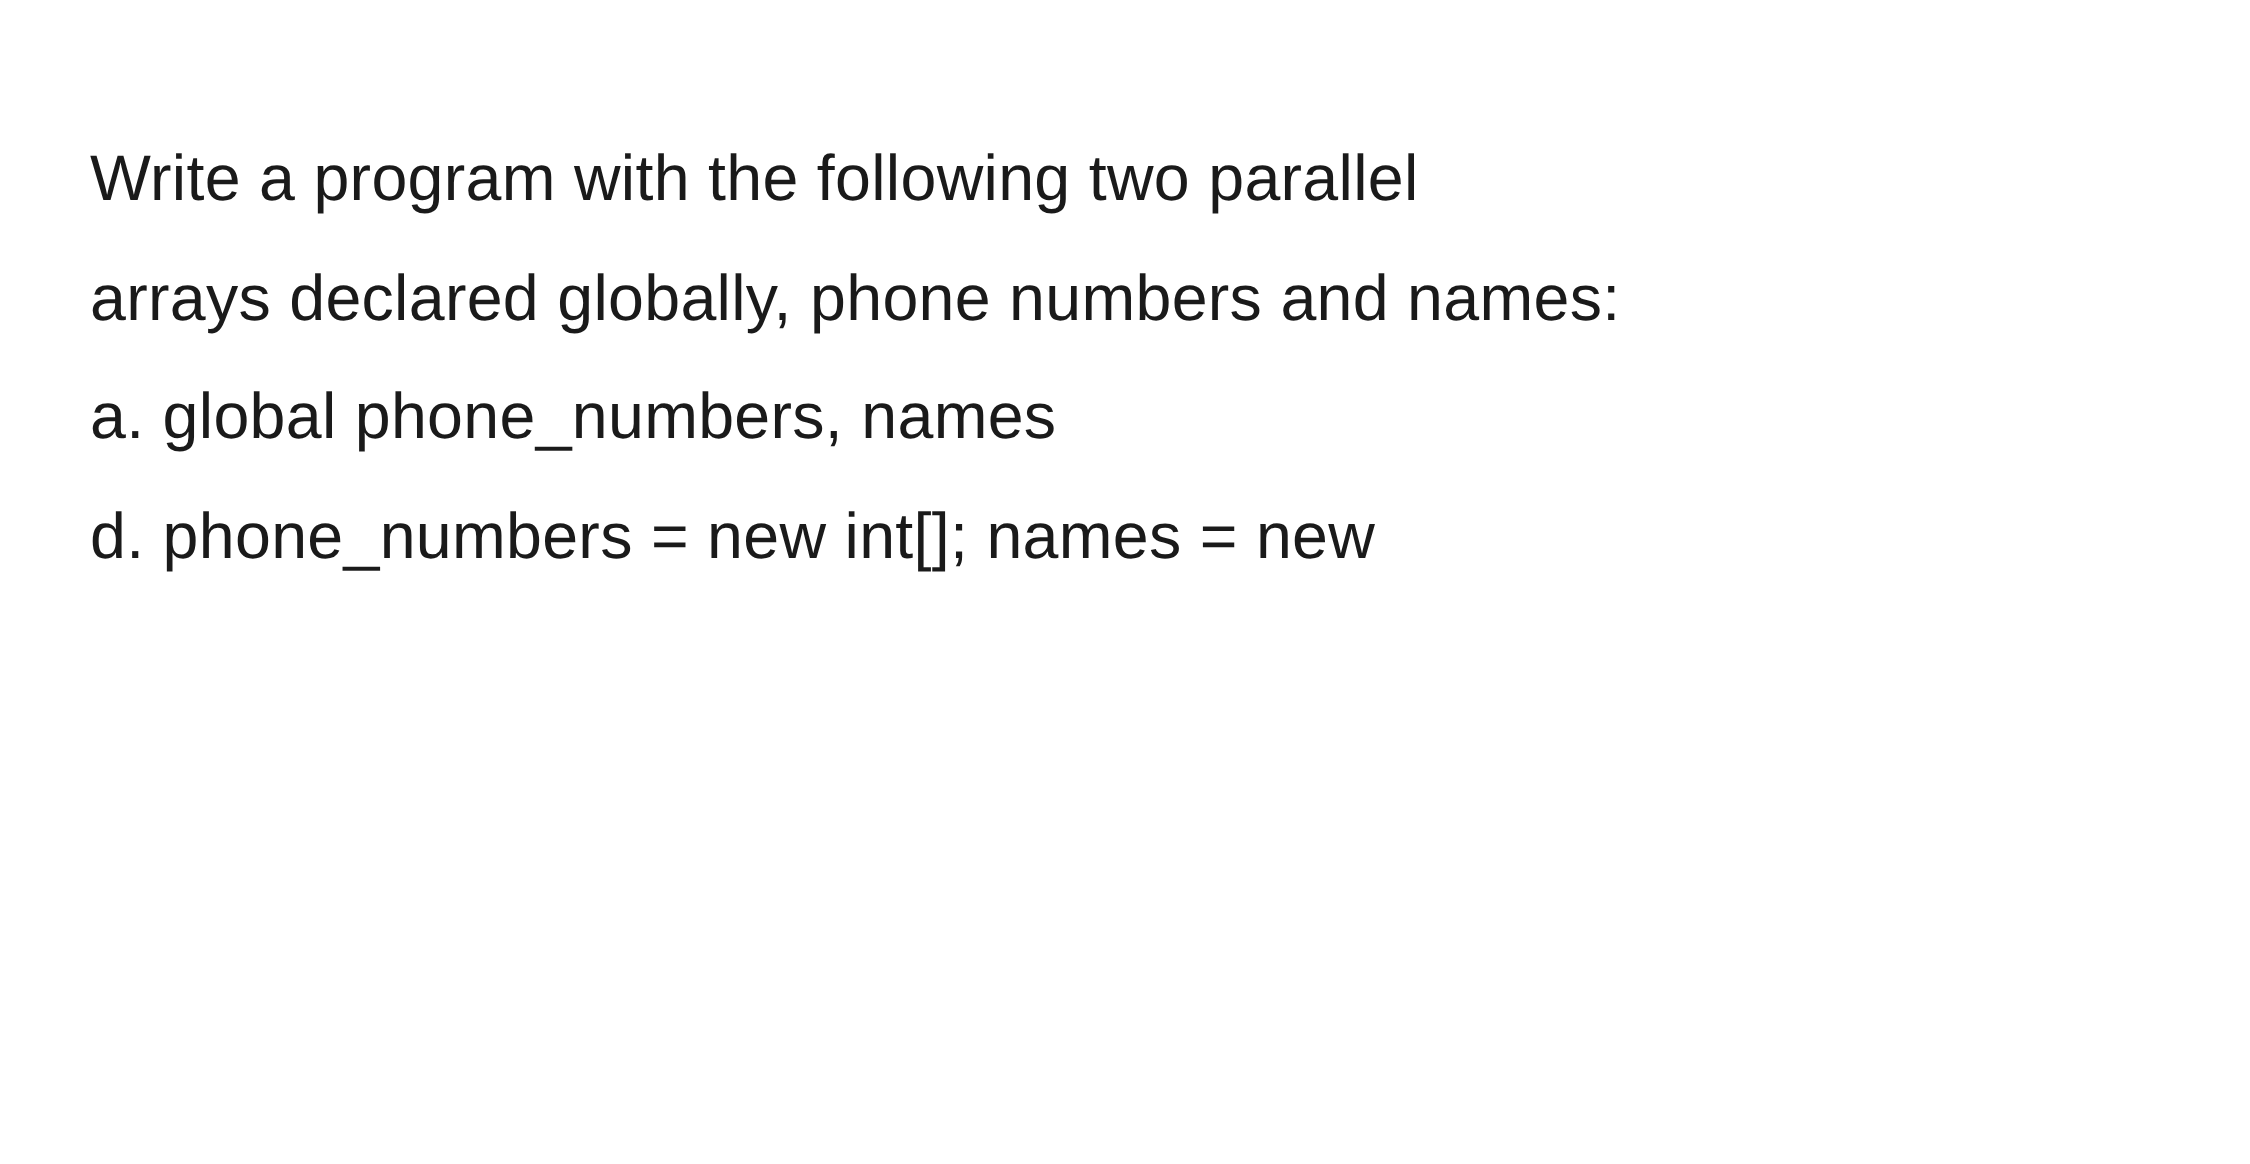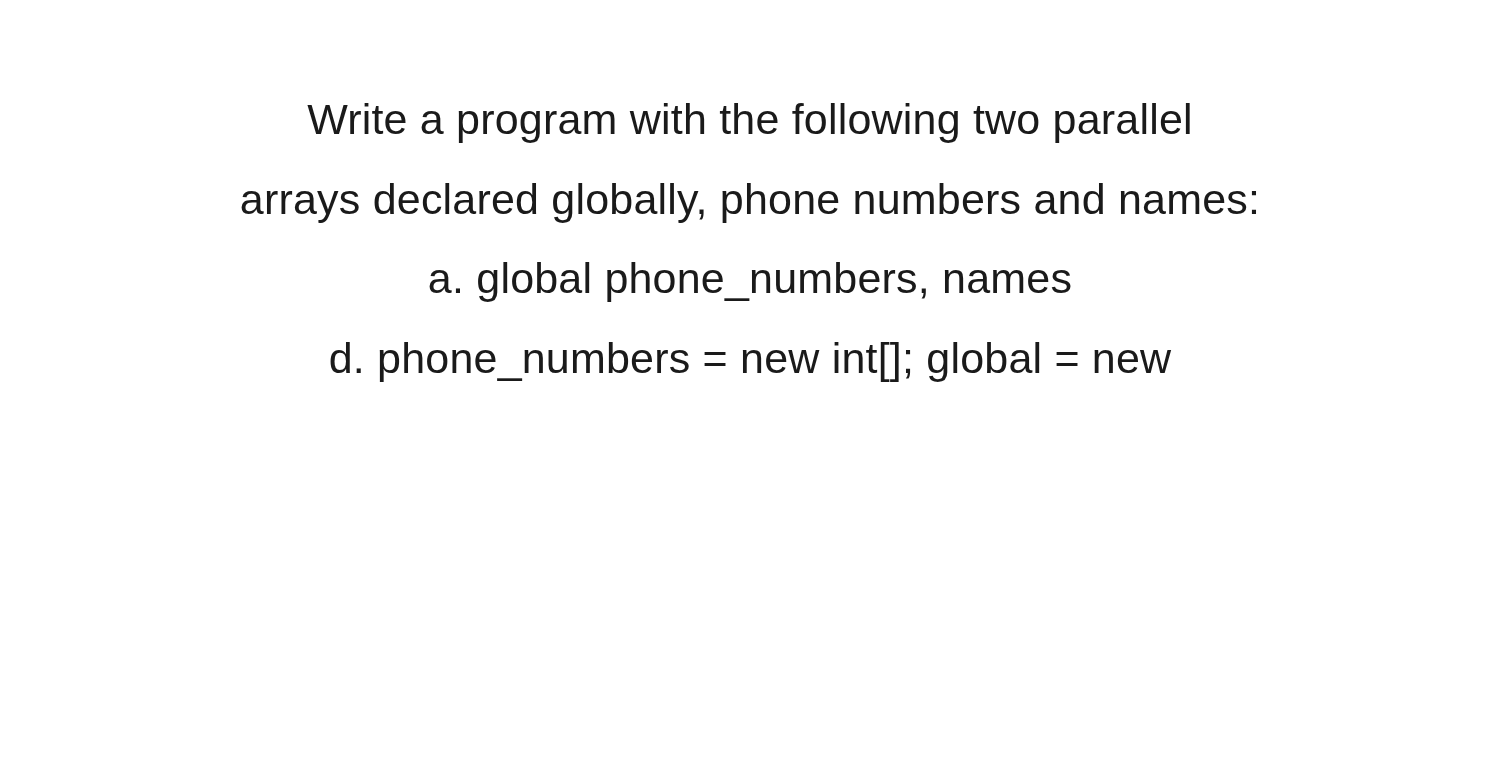--- a/index.html
+++ b/index.html
@@ -1,19 +1,18 @@
 <!DOCTYPE html>
 <html><head>
   <meta charset="utf-8">
   <style>
     * {
       margin: 0;
       padding: 0;
       box-sizing: border-box;
-      text-align: center;
     }
     body {
       width: 1500px;
       height: 776px;
       background: #ffffff;
       padding: 80px 60px;
       font-family: -apple-system, BlinkMacSystemFont, "Segoe UI", Helvetica, Arial, sans-serif;
     }
     .content {
       font-size: 43px;
@@ -29,14 +28,14 @@
       display: block;
     }
   </style>
 </head>
 <body>
 
 <div class="content">
   <span class="prompt">Write a program with the following two parallel</span><br>
   <span class="prompt">arrays declared globally, phone numbers and names:</span>
   <span class="option">a. global phone_numbers, names</span>
-  <span class="option">d. phone_numbers = new int[]; global = new</span>
+  <span class="option">d. phone_numbers = new int[]; names = new</span>
 </div>
 
 </body></html>

